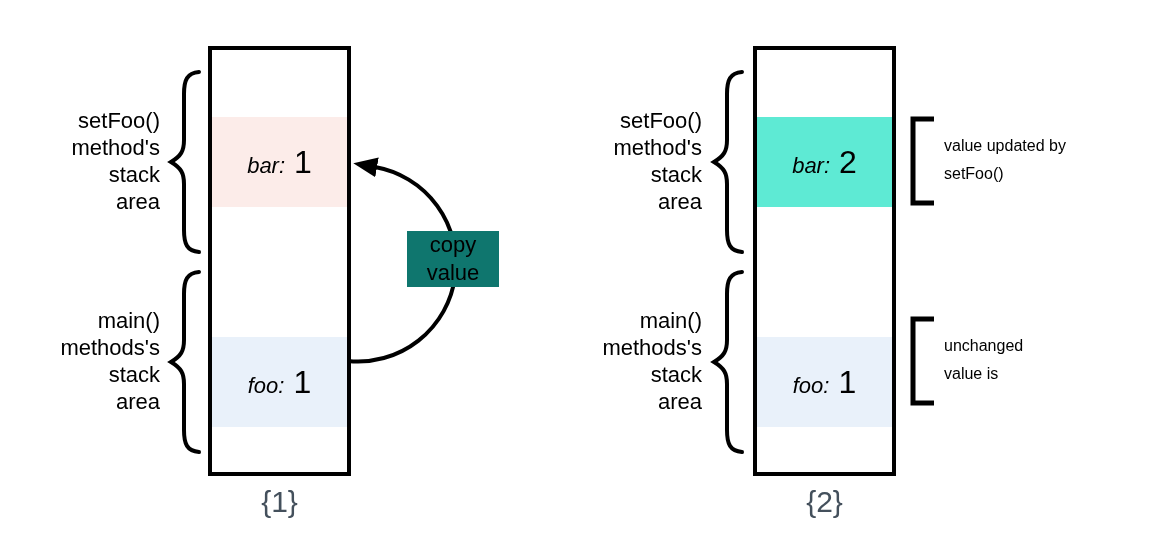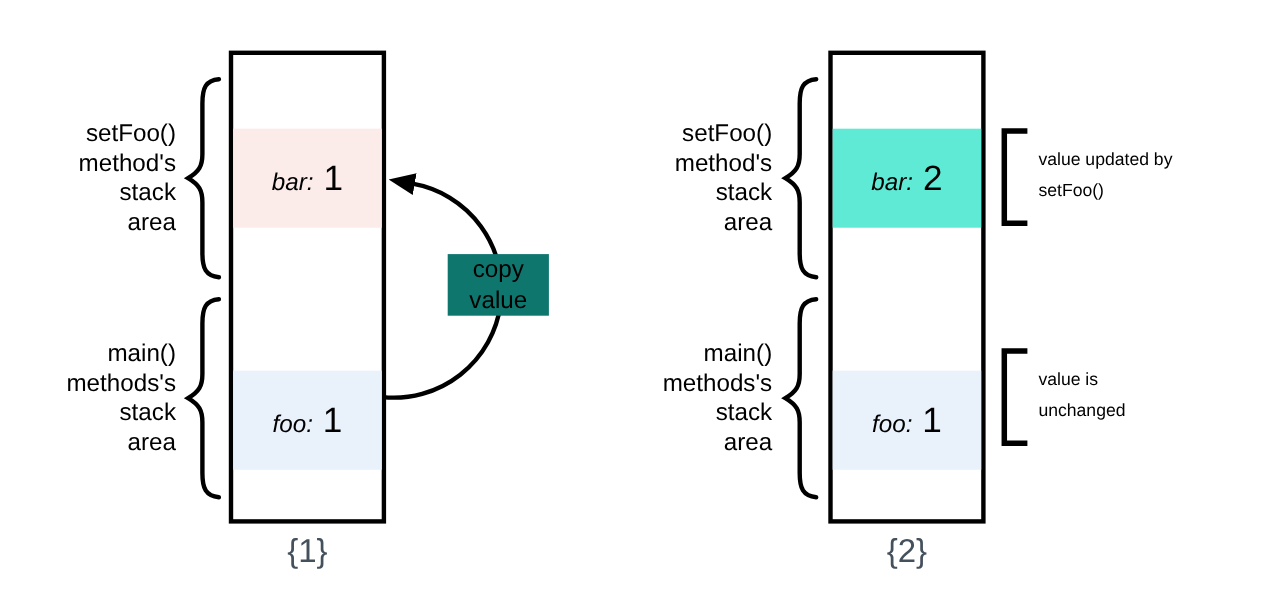--- a/index.html
+++ b/index.html
@@ -118,20 +118,20 @@
   <div class="copylabel">
     <div>copy</div>
     <div>value</div>
   </div>
 
   <div class="annot" style="left:944px; top:132px;">
     <div>value updated by</div>
     <div class="it">setFoo()</div>
   </div>
   <div class="annot" style="left:944px; top:332px;">
+    <div>unchanged</div>
     <div>value is</div>
-    <div>unchanged</div>
   </div>
 
   <div class="caption" style="left:208px;">{1}</div>
   <div class="caption" style="left:753px;">{2}</div>
 
 </div>
 
 </body></html>

